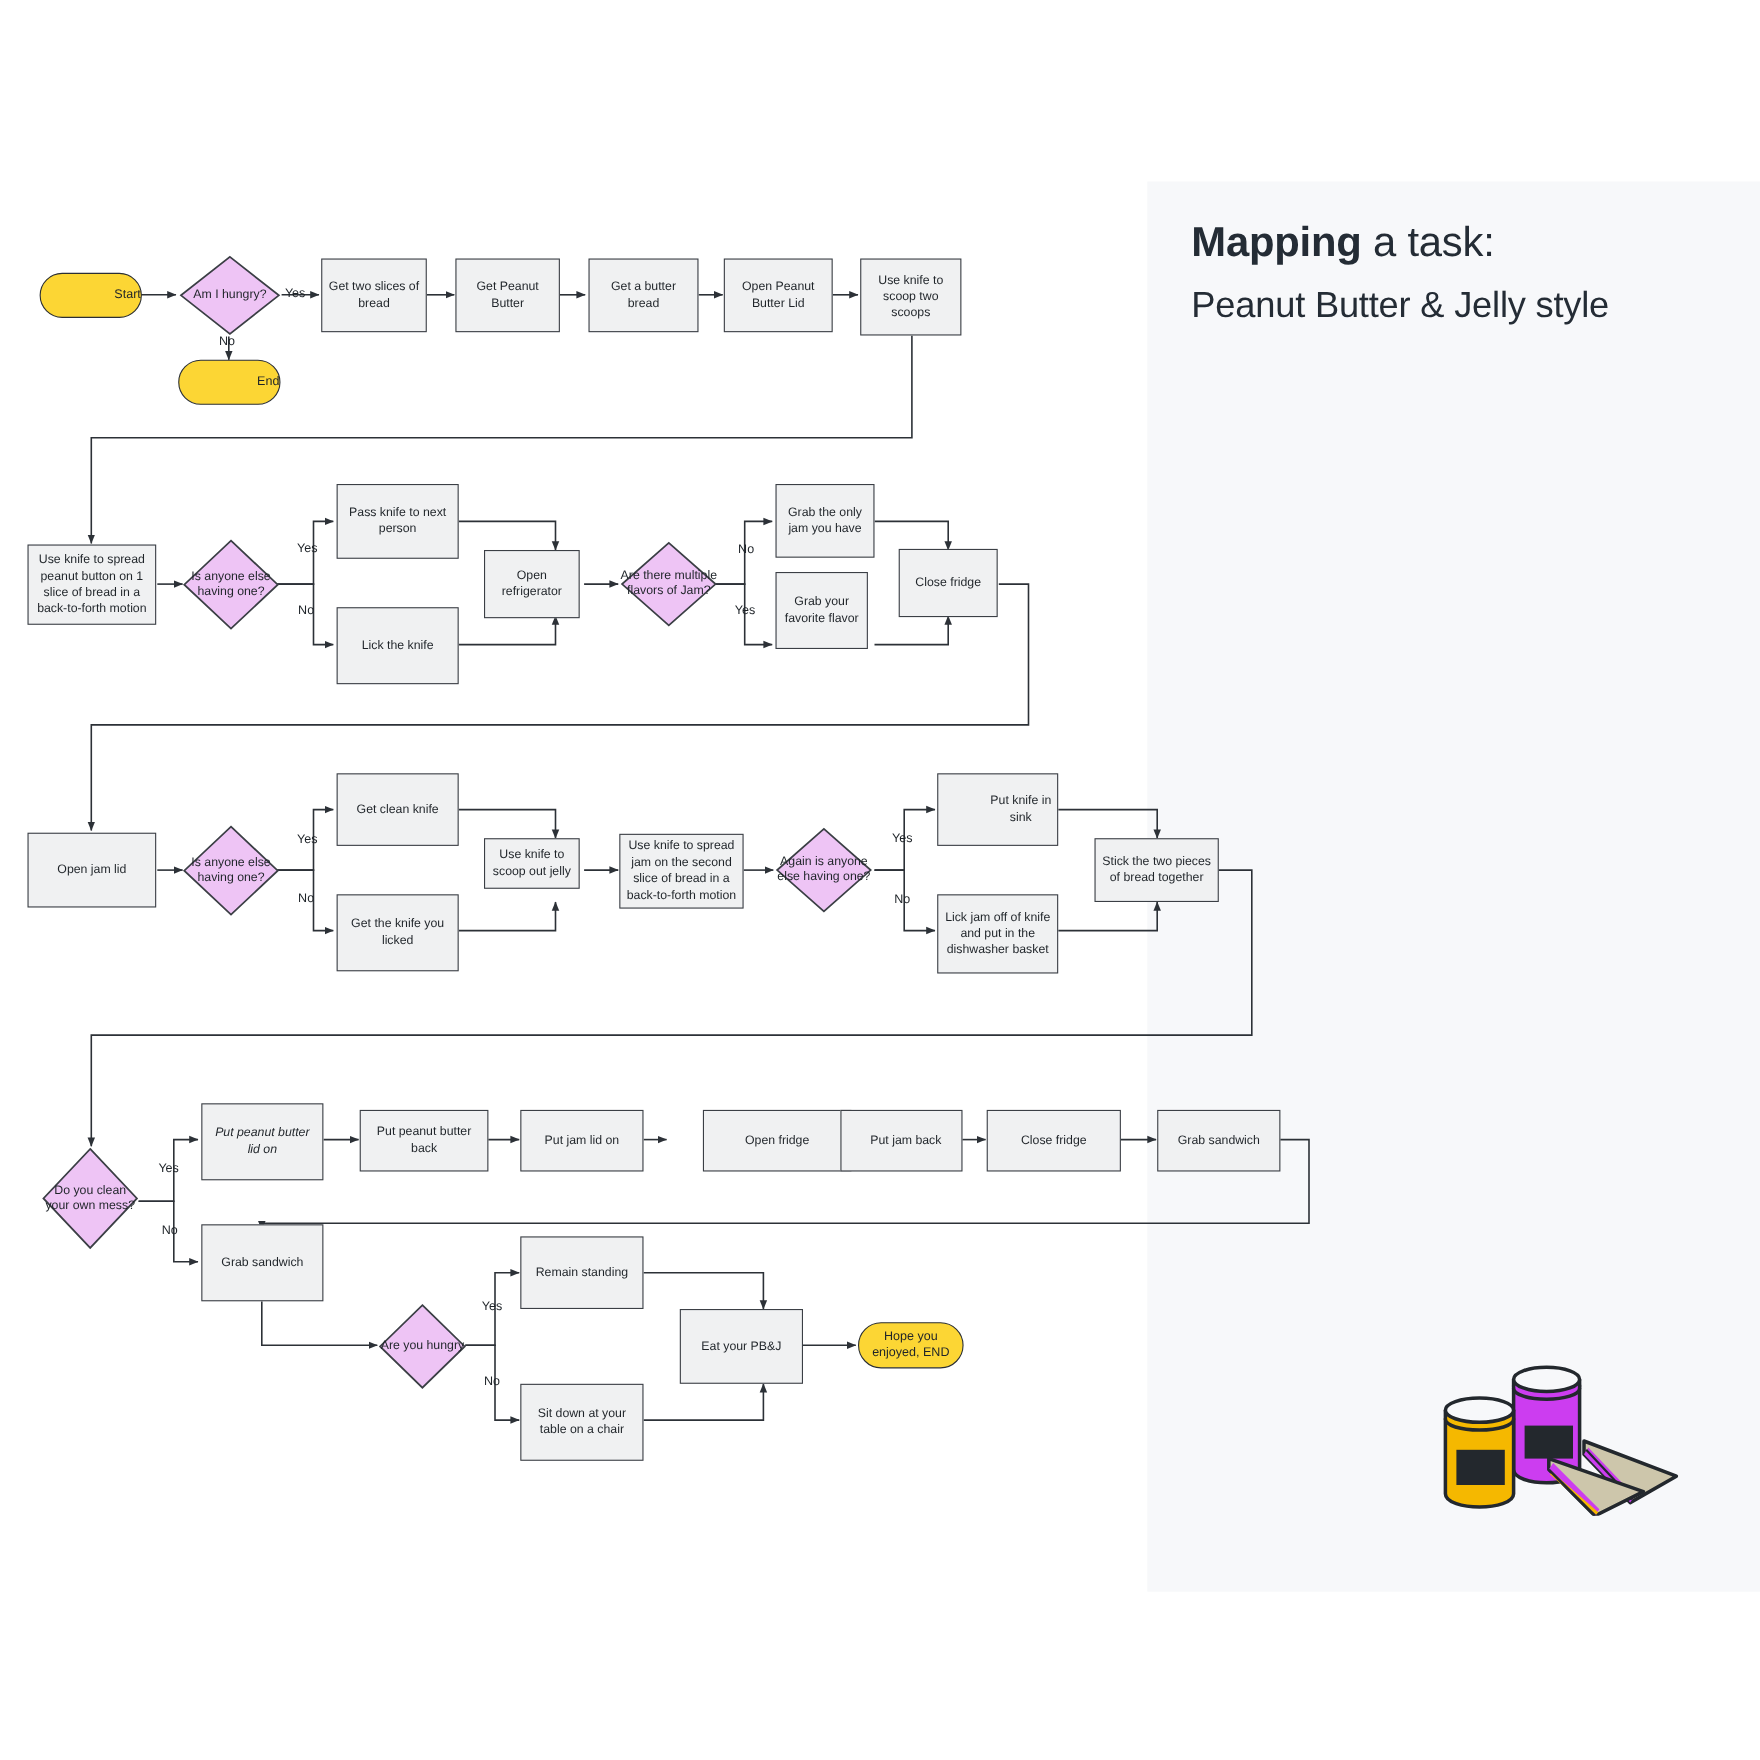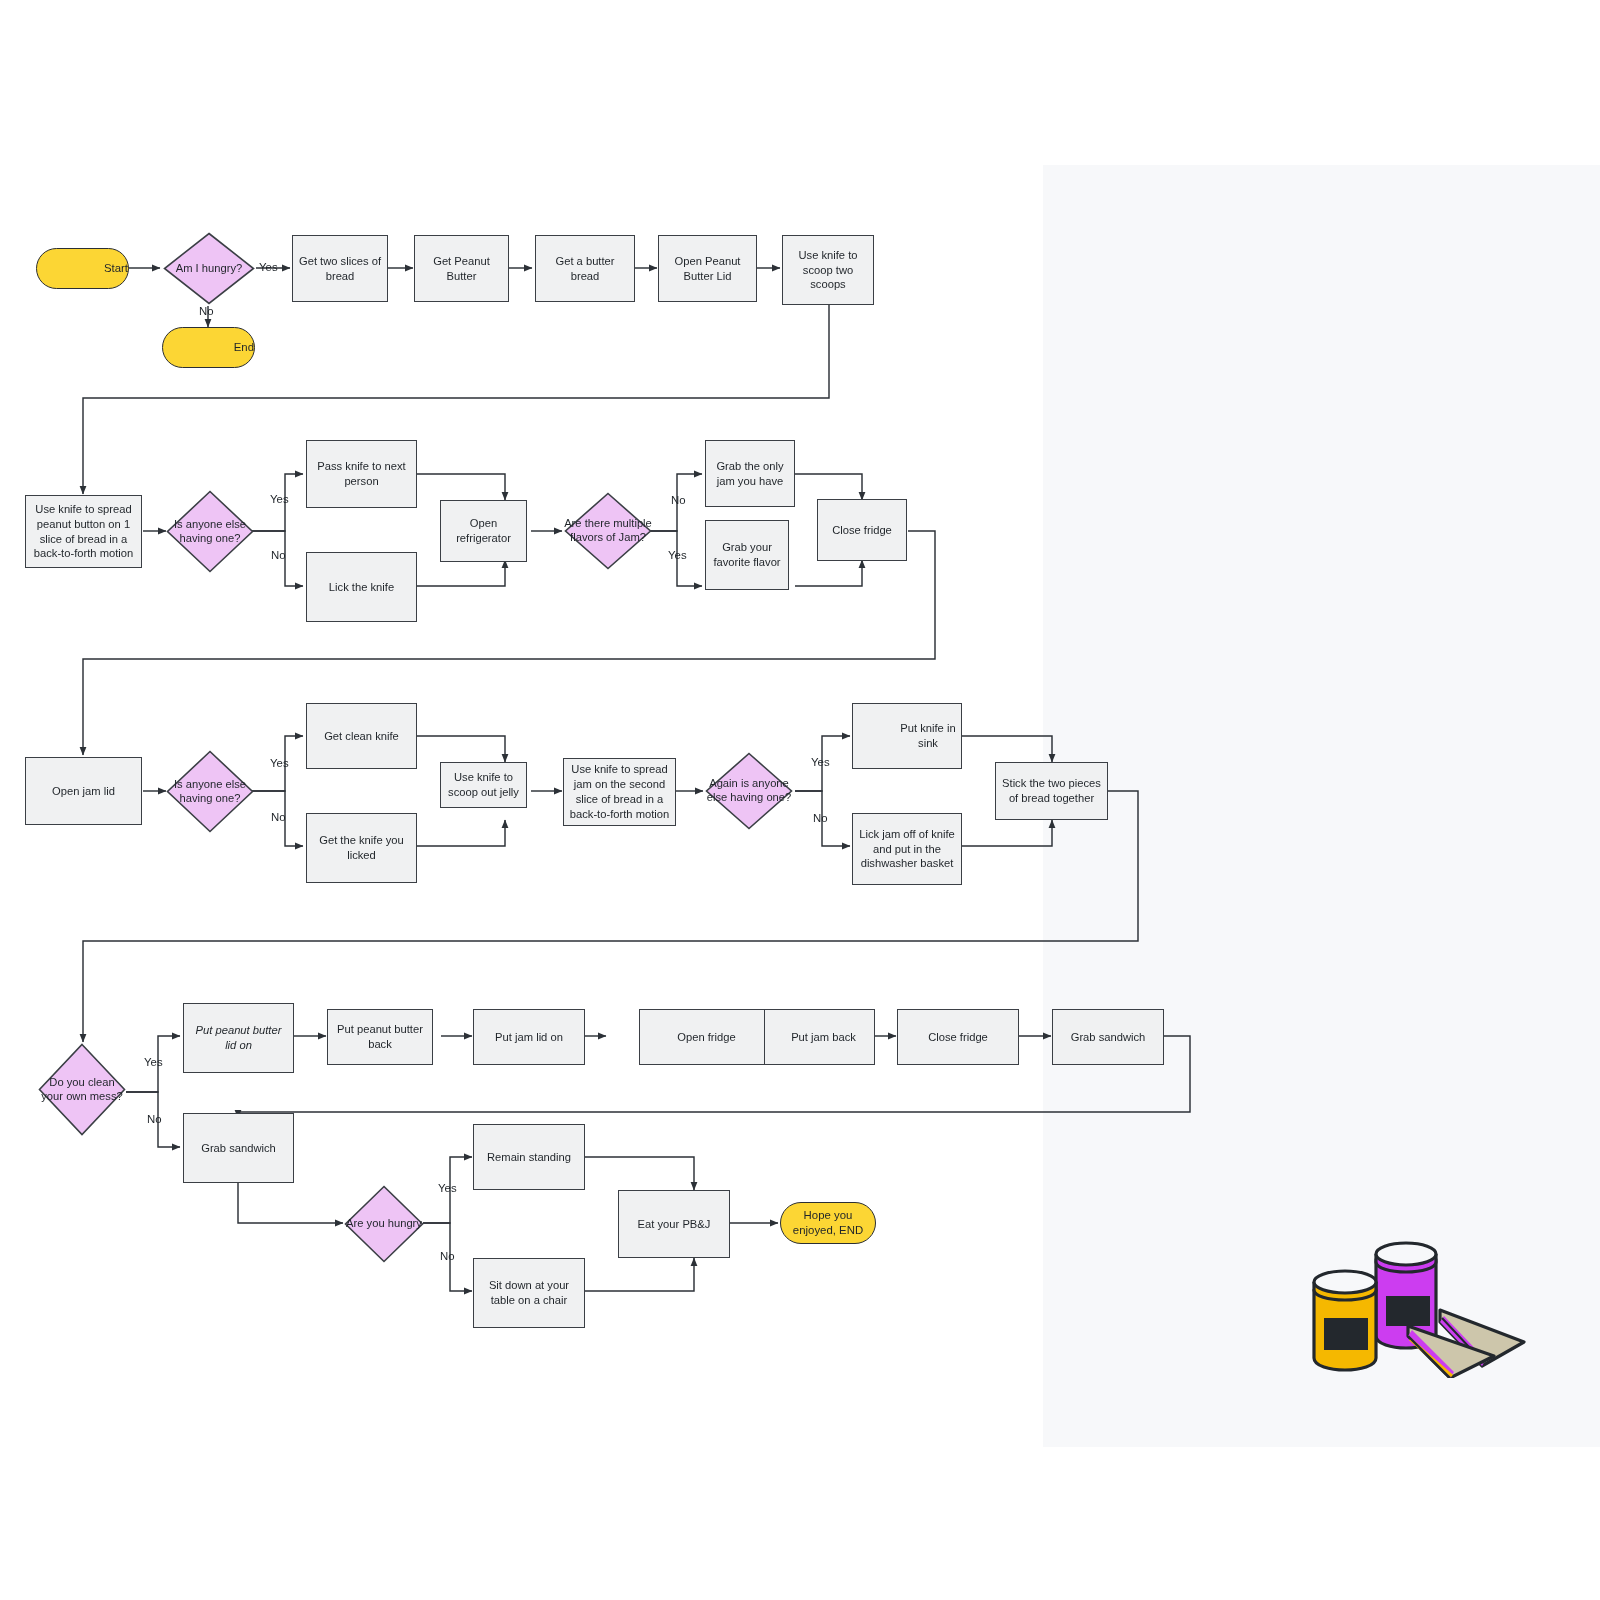--- a/index.html
+++ b/index.html
@@ -58,20 +58,24 @@
   }
   .illus{position:absolute;left:1290px;top:1218px;width:240px;height:160px;}
 </style>
 </head>
 <body>
 
 <div id="stage">
 
   <div class="panel"></div>
 
+  <div class="title">
+    <span class="t1">Mapping</span><span class="t2"> a task:</span>
+  </div>
+  <div class="subtitle">Peanut Butter &amp; Jelly style</div>
 
   <svg class="flow" viewBox="0 0 1600 1600">
     <defs>
       <marker id="arw" markerWidth="9" markerHeight="9" refX="8" refY="4.5" orient="auto" markerUnits="userSpaceOnUse">
         <path d="M0,1.1 L8.4,4.5 L0,7.9 z" fill="#2c3137"></path>
       </marker>
     </defs>
     <g fill="none" stroke="#2c3137" stroke-width="1.45" marker-end="url(#arw)">
 
       <path d="M128,268 L160,268"></path>
@@ -244,21 +248,21 @@
   <div class="nodeDia" style="left:38px;top:1043px;width:88px;height:93px;">
     <svg class="dshape" viewBox="0 0 88 93" preserveAspectRatio="none">
       <polygon points="44,1.5 86.5,46.5 44,91.5 1.5,46.5" fill="#eec4f5" stroke="#3b3f45" stroke-width="1.6"></polygon>
     </svg>
     <span class="dlabel">Do you clean your own mess?</span>
   </div>
 
   <div class="nodeBox" style="left:183px;top:1003px;width:111px;height:70px;font-style:italic;">
     <span>Put peanut butter lid on</span>
   </div>
-  <div class="nodeBox" style="left:327px;top:1009px;width:106px;height:56px;">
+  <div class="nodeBox" style="left:327px;top:1009px;width:117px;height:56px;">
     <span>Put peanut butter back</span>
   </div>
   <div class="nodeBox" style="left:473px;top:1009px;width:112px;height:56px;">
     <span>Put jam lid on</span>
   </div>
   <div class="nodeBox" style="left:607px;top:1009px;width:135px;height:56px;margin-left:32px;">
     <span>Open fridge</span>
   </div>
   <div class="nodeBox" style="left:764px;top:1009px;width:111px;height:56px;padding-left:13px;">
     <span>Put jam back</span>

